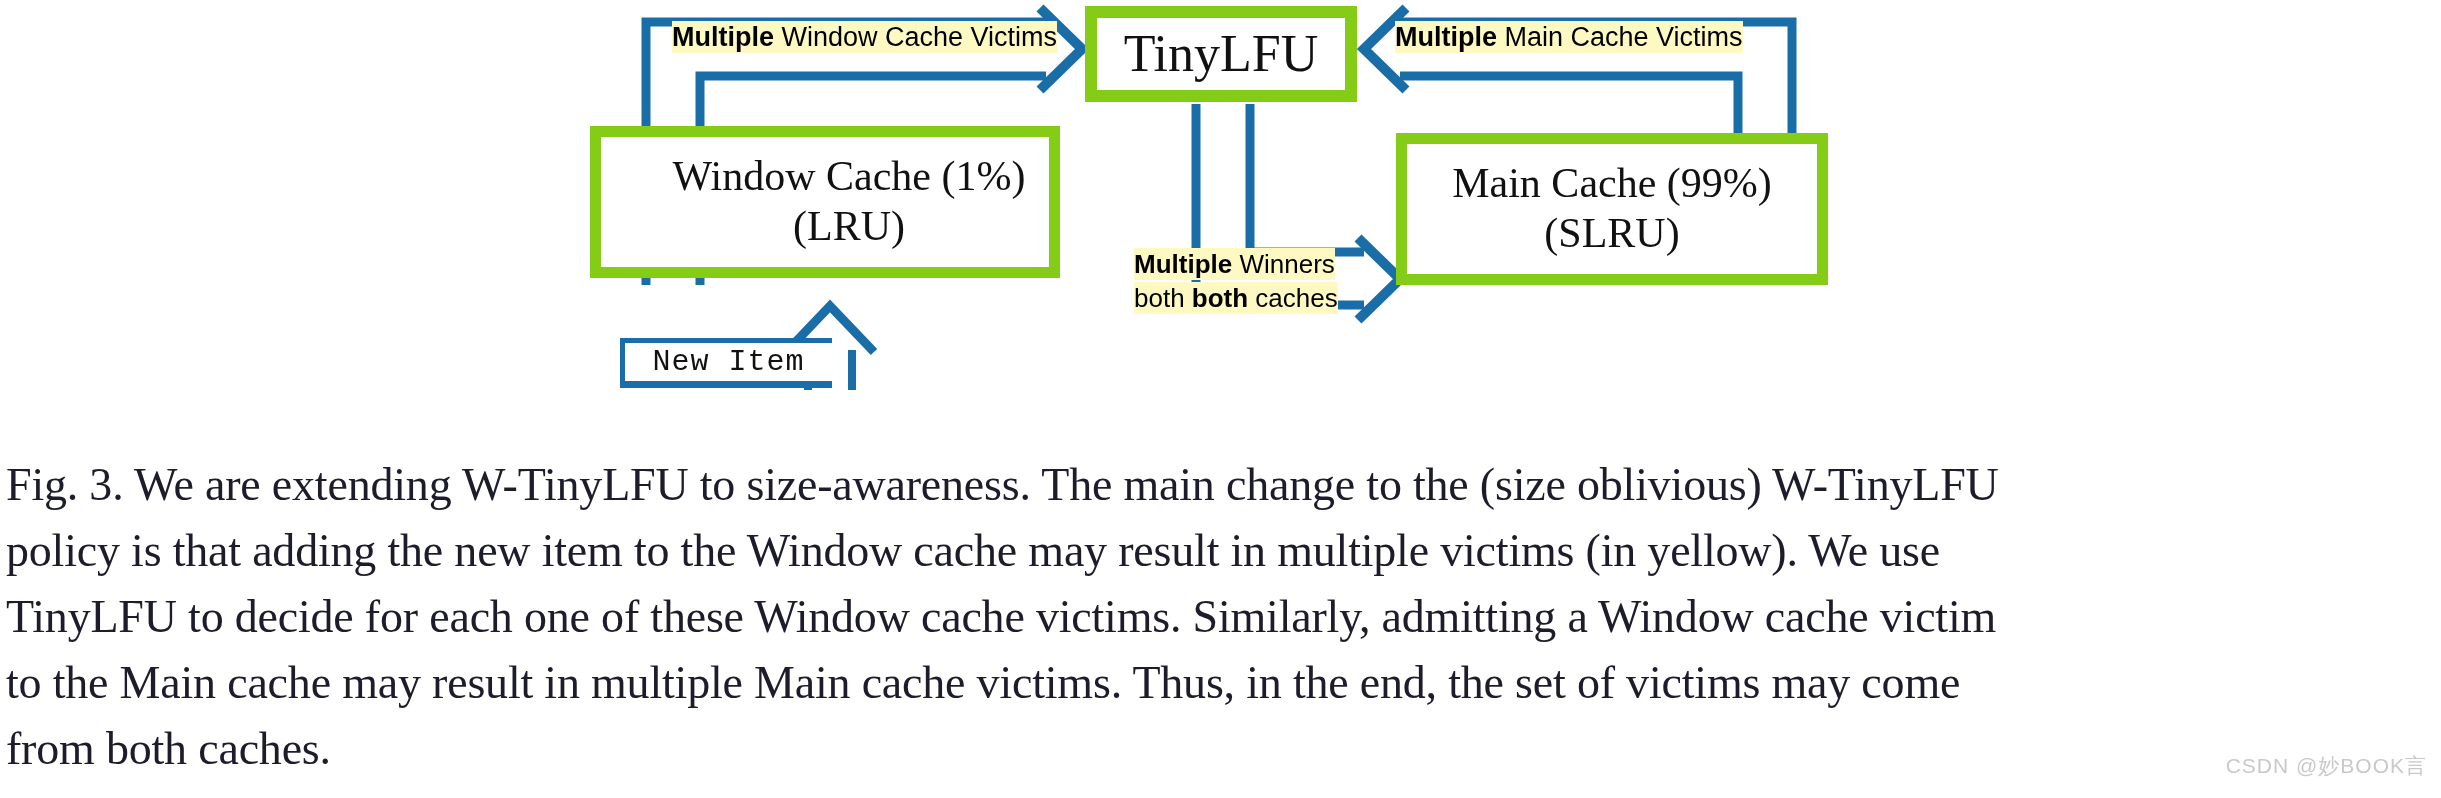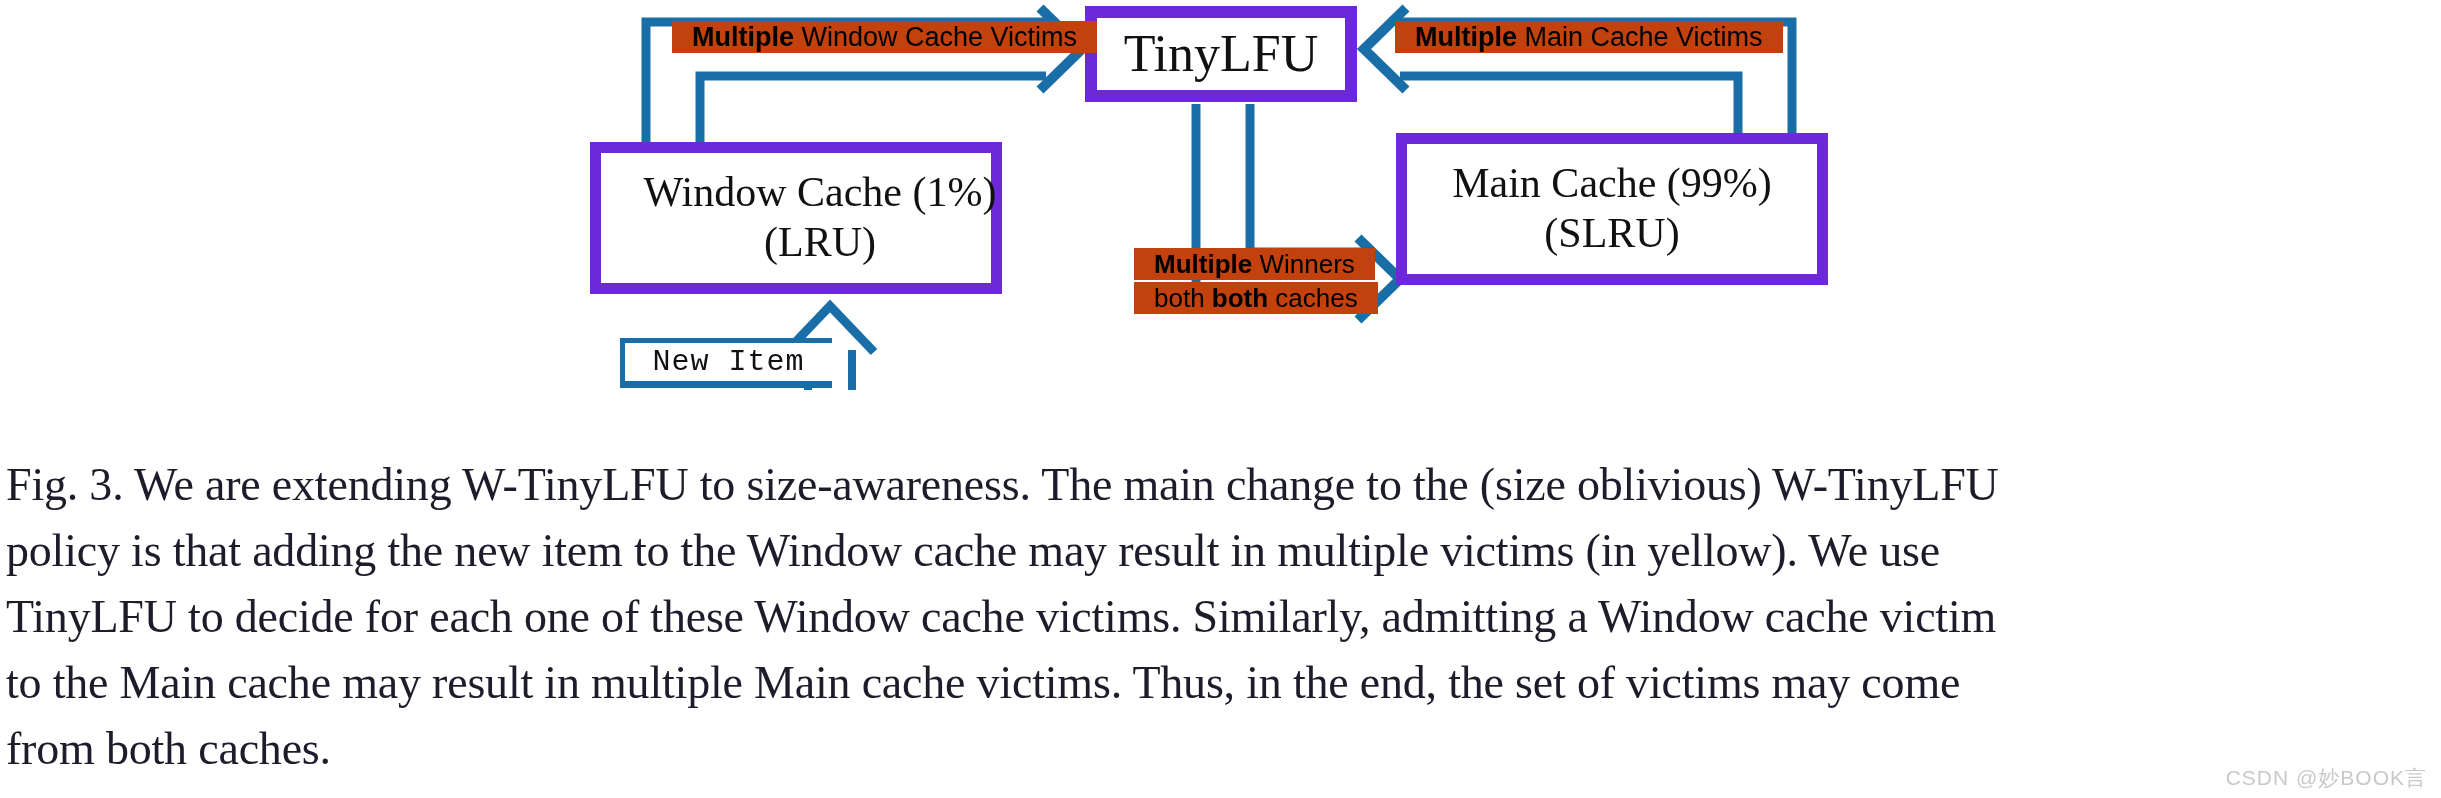--- a/index.html
+++ b/index.html
@@ -29,34 +29,34 @@
     top: 0;
     width: 2441px;
     height: 440px;
   }
 
   
   .node-box {
     position: absolute;
     box-sizing: border-box;
     background: #ffffff;
-    border: 11px solid #6d28d9;
+    border: 11px solid #84cc16;
     display: flex;
     flex-direction: column;
     align-items: center;
     justify-content: center;
     font-family: "Liberation Serif", serif;
     color: #111111;
     z-index: 5;
   }
   .node-line { white-space: nowrap; line-height: 1.18; }
 
   #box-window {
-    left: 590px;  top: 142px;
-    width: 412px; height: 152px;
+    left: 590px;  top: 126px;
+    width: 470px; height: 152px;
     font-size: 42px;
     padding-left: 48px;
   }
   #box-main {
     left: 1396px; top: 133px;
     width: 432px; height: 152px;
     font-size: 42px;
   }
   #box-tinylfu {
     left: 1085px; top: 6px;
@@ -90,22 +90,22 @@
   .hl-label {
     position: absolute;
     z-index: 9;
     font-family: "Liberation Sans", sans-serif;
     font-size: 27px;
     color: #000000;
     white-space: nowrap;
     line-height: 1.30;
   }
   .hl-label span.hl {
-    background: #c2410c;
-    padding: 1px 20px;
+    background: #fef9c3;
+    padding: 1px 0;
   }
   .hl-label b { font-weight: bold; }
 
   #label-window-victims { left: 672px; top: 20px; }
   #label-main-victims   { left: 1395px; top: 20px; }
   #label-winners        { left: 1134px; top: 248px; font-size: 26px; }
   #label-winners .row   { display: block; }
 
   
   #caption {
@@ -118,21 +118,21 @@
     line-height: 66px;
     color: #1c1c2b;
     letter-spacing: -0.2px;
   }
   #caption .cap-line { white-space: nowrap; display: block; }
 
   
   #watermark {
     position: absolute;
     right: 14px;
-    bottom: 6px;
+    bottom: 18px;
     font-family: "Liberation Sans", sans-serif;
     font-size: 21px;
     color: #c9c9c9;
     letter-spacing: 1px;
     white-space: nowrap;
   }
 </style>
 </head>
 <body>
 

